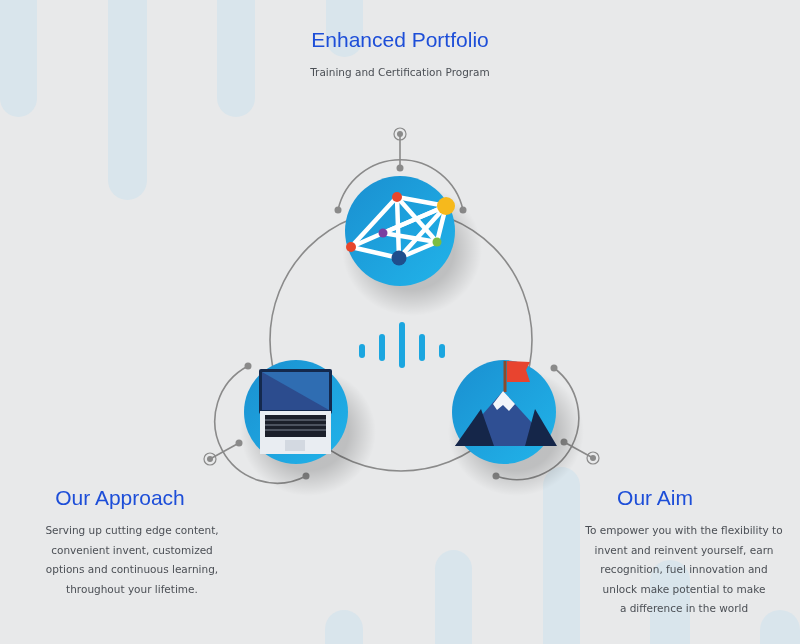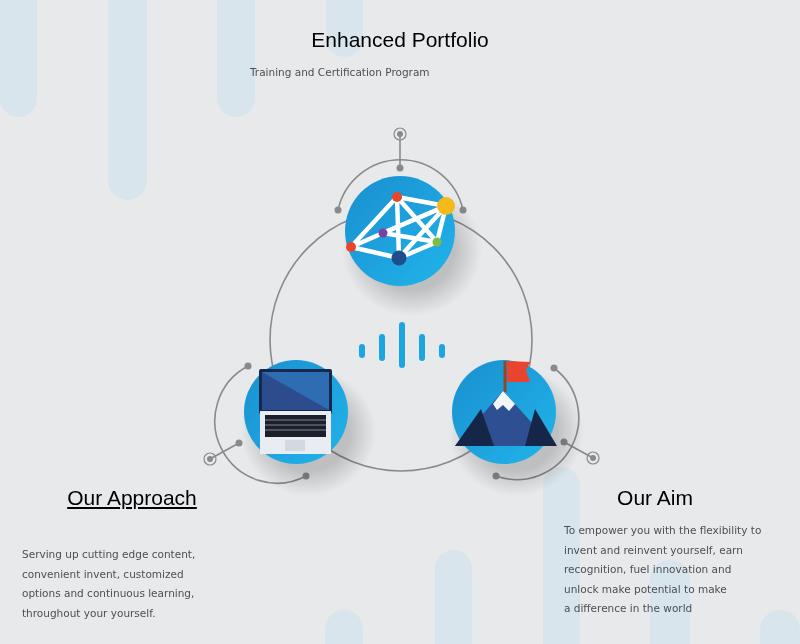--- a/index.html
+++ b/index.html
@@ -1,19 +1,19 @@
 <!DOCTYPE html>
 <html><head>
 <meta charset="utf-8">
 <style>
   html, body { margin:0; padding:0; }
   body { width:800px; height:644px; background:#e8e9ea; position:relative; overflow:hidden; font-family:"DejaVu Sans","Liberation Sans",sans-serif; }
   .stripe { position:absolute; background:#d9e5ec; border-radius:20px; }
-  .title { position:absolute; color:#000000; font-family:"Liberation Sans",sans-serif; font-size:21px; text-align:center; }
-  .desc { position:absolute; color:#4b4f55; font-family:"DejaVu Sans",sans-serif; font-size:10.5px; line-height:19.5px; text-align:left; }
+  .title { position:absolute; color:#1d4ed8; font-family:"Liberation Sans",sans-serif; font-size:21px; text-align:center; }
+  .desc { position:absolute; color:#4b4f55; font-family:"DejaVu Sans",sans-serif; font-size:10.5px; line-height:19.5px; text-align:center; }
   svg.diagram { position:absolute; left:0; top:0; }
 </style>
 </head>
 <body>
 
 <div class="stripe" style="left:0;top:-20px;width:37px;height:137px;"></div>
 <div class="stripe" style="left:108px;top:-20px;width:39px;height:220px;"></div>
 <div class="stripe" style="left:217px;top:-20px;width:38px;height:137px;"></div>
 <div class="stripe" style="left:326px;top:-20px;width:37px;height:77px;"></div>
 <div class="stripe" style="left:325px;top:610px;width:38px;height:60px;"></div>
@@ -126,26 +126,26 @@
 
   <g stroke="#1ba6e0" stroke-linecap="round" stroke-width="6" fill="none">
     <line x1="362" y1="347" x2="362" y2="355"></line>
     <line x1="382" y1="337" x2="382" y2="358"></line>
     <line x1="402" y1="325" x2="402" y2="365"></line>
     <line x1="422" y1="337" x2="422" y2="358"></line>
     <line x1="442" y1="347" x2="442" y2="355"></line>
   </g>
 </svg>
 
-<div class="title" style="left:32px;top:486px;width:200px;text-decoration:underline;">Our Approach</div>
-<div class="desc" style="left:22px;top:521px;width:220px;margin-top:24px;">
+<div class="title" style="left:20px;top:486px;width:200px;">Our Approach</div>
+<div class="desc" style="left:22px;top:521px;width:220px;">
   <div>Serving up cutting edge content,</div>
   <div>convenient invent, customized</div>
   <div>options and continuous learning,</div>
-  <div>throughout your yourself.</div>
+  <div>throughout your lifetime.</div>
 </div>
 
 <div class="title" style="left:555px;top:486px;width:200px;">Our Aim</div>
 <div class="desc" style="left:564px;top:521px;width:240px;">
   <div>To empower you with the flexibility to</div>
   <div>invent and reinvent yourself, earn</div>
   <div>recognition, fuel innovation and</div>
   <div>unlock make potential to make</div>
   <div>a difference in the world</div>
 </div>

